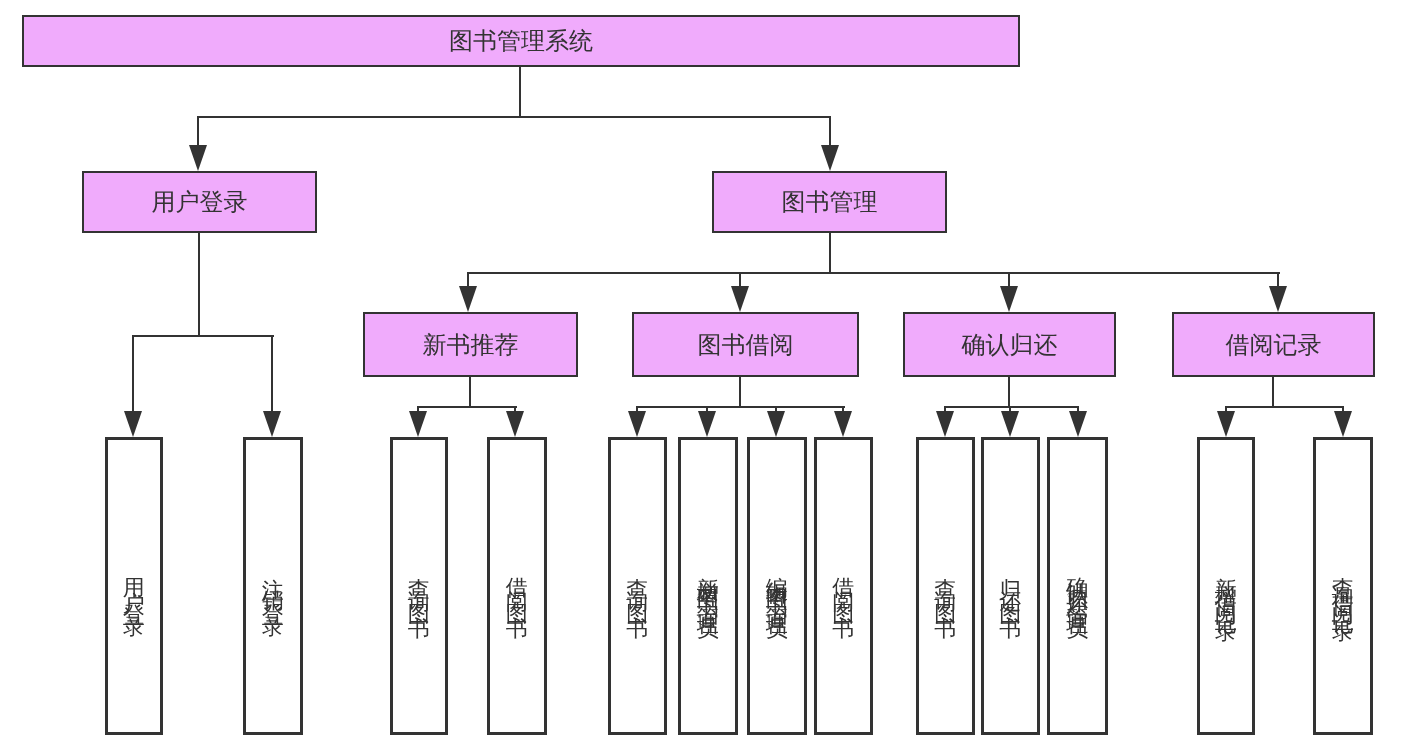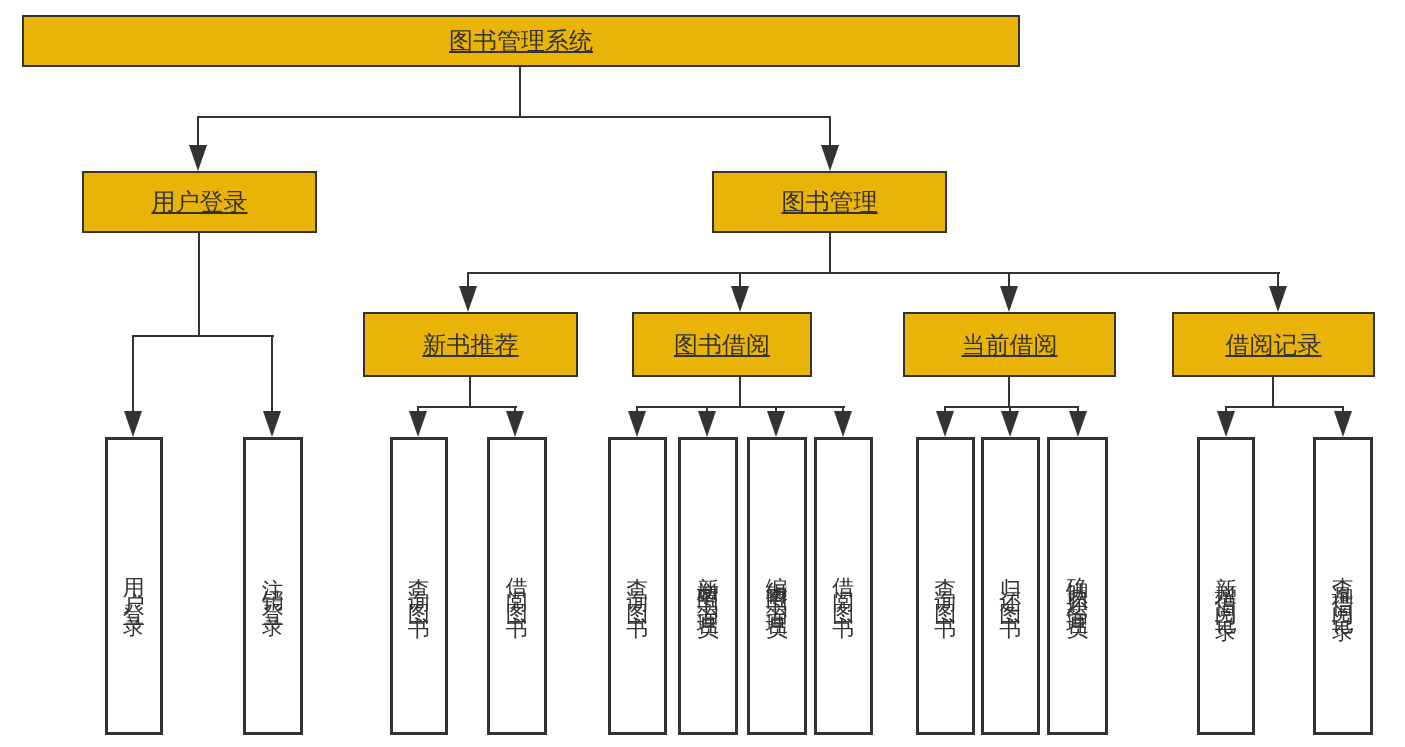--- a/index.html
+++ b/index.html
@@ -7,26 +7,25 @@
     position:relative;
     width:1405px;height:747px;
     background:#ffffff;
     font-family:"Liberation Sans","DejaVu Sans",sans-serif;
     color:#333333;
     overflow:hidden;
   }
   .box{
     position:absolute;
     border:2px solid #333333;
-    background:#eab308;
+    background:#f0abfc;
     display:flex;align-items:center;justify-content:center;
     font-size:24px;
     box-sizing:border-box;
     white-space:nowrap;
-    text-decoration:underline;
   }
   .leaf{
     position:absolute;
     border:3px solid #333333;
     background:#ffffff;
     display:flex;align-items:center;justify-content:center;
     box-sizing:border-box;
   }
   .leaf span{
     writing-mode:vertical-rl;
@@ -71,26 +70,26 @@
   </div>
 
   <div class="box" style="left:363px;top:312px;width:215px;height:65px;">
     <span>新书推荐</span>
   </div>
 
   <div class="box" style="left:712px;top:171px;width:235px;height:62px;">
     <span>图书管理</span>
   </div>
 
-  <div class="box" style="left:632px;top:312px;width:180px;height:65px;">
+  <div class="box" style="left:632px;top:312px;width:227px;height:65px;">
     <span>图书借阅</span>
   </div>
 
   <div class="box" style="left:903px;top:312px;width:213px;height:65px;">
-    <span>当前借阅</span>
+    <span>确认归还</span>
   </div>
 
   <div class="box" style="left:1172px;top:312px;width:203px;height:65px;">
     <span>借阅记录</span>
   </div>
 
   <div class="leaf sp-wide" style="left:105px;top:437px;width:58px;height:298px;">
     <span>用户登录</span>
   </div>
   <div class="leaf sp-wide" style="left:243px;top:437px;width:60px;height:298px;">

